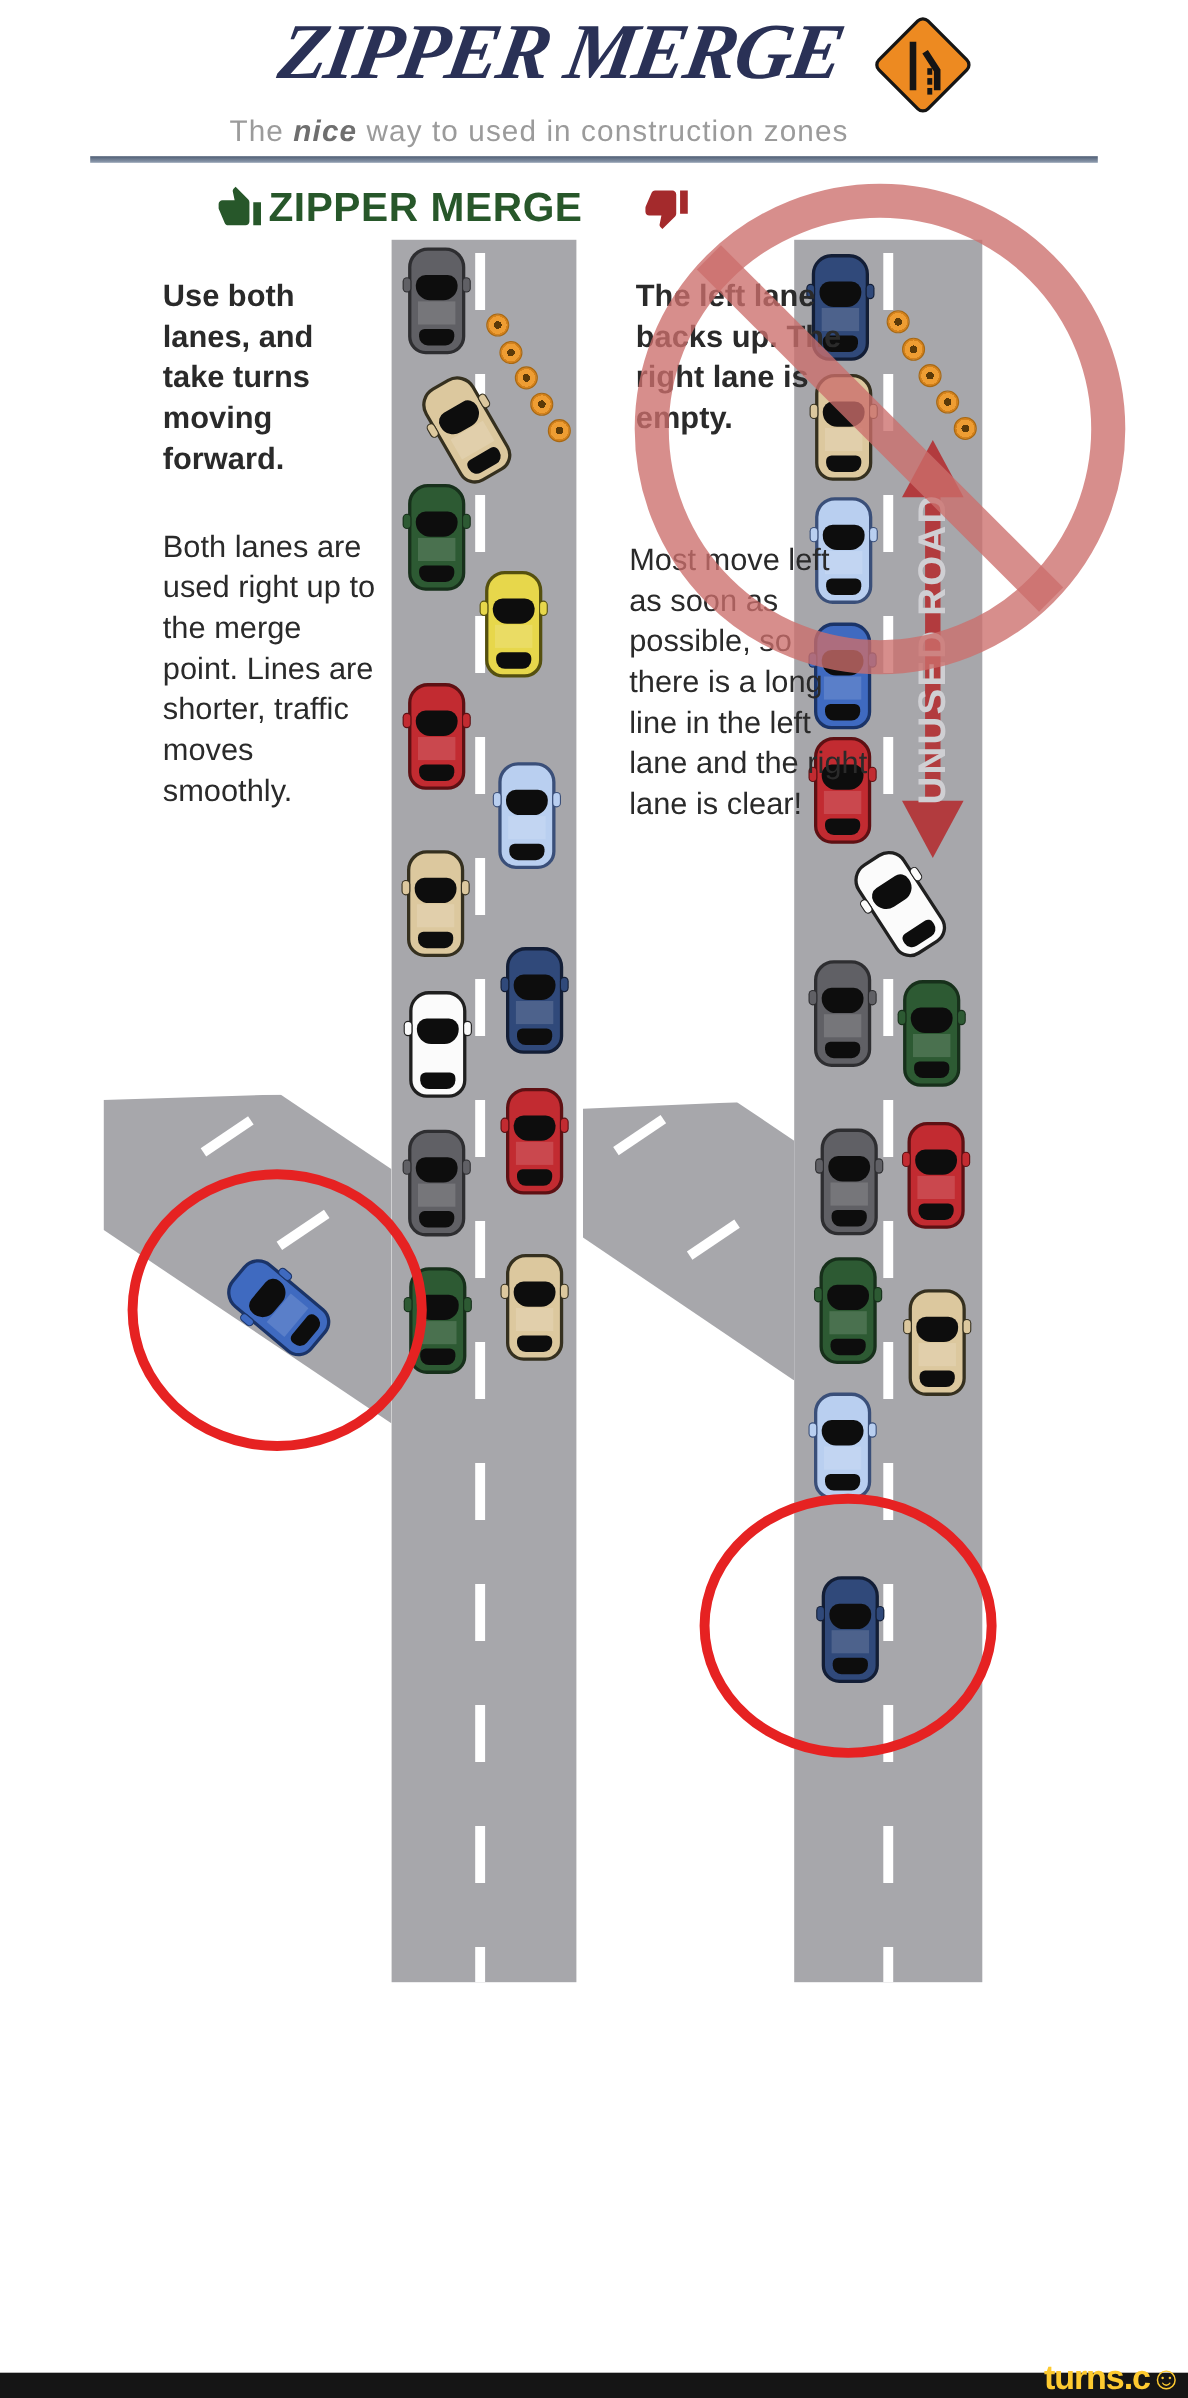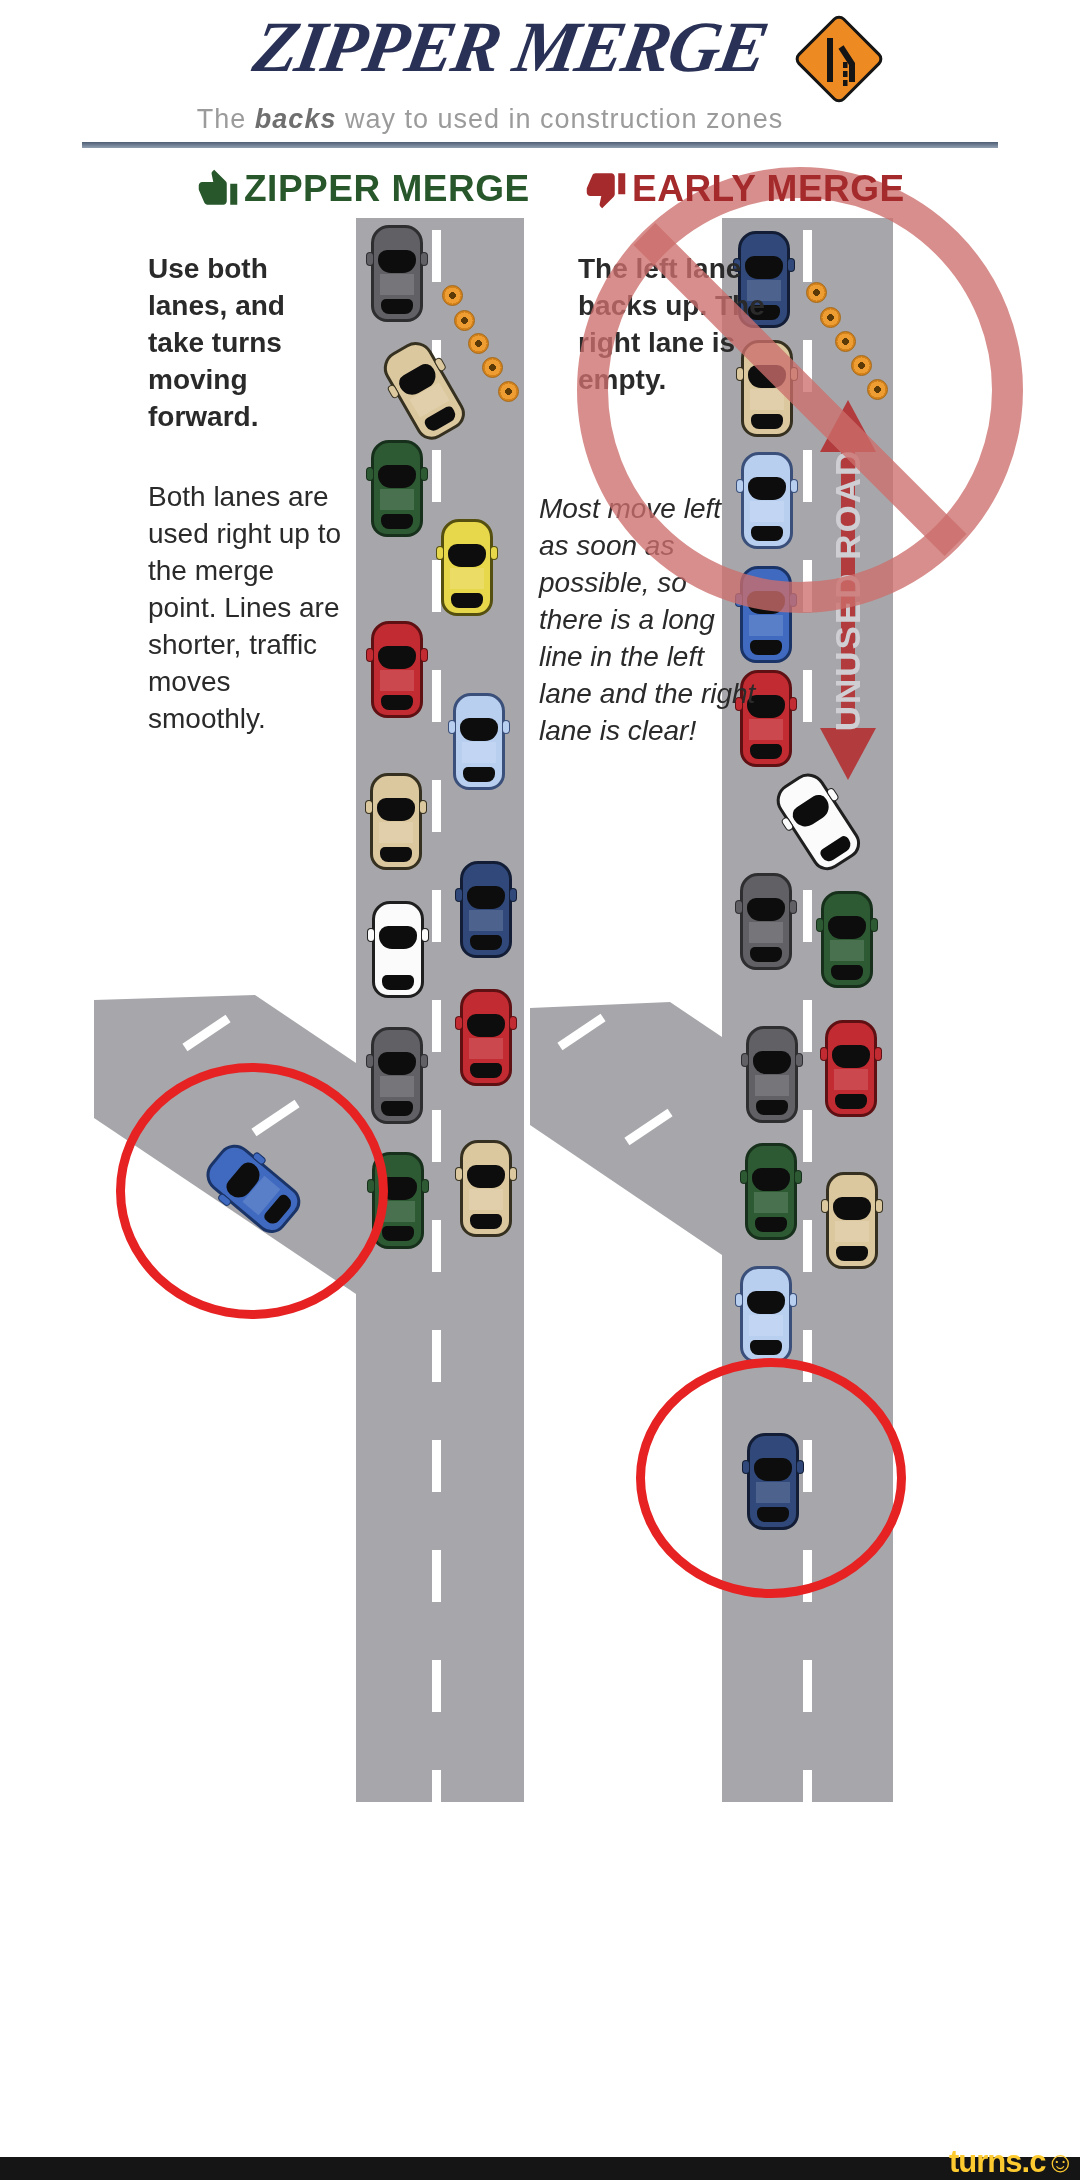--- a/index.html
+++ b/index.html
@@ -25,21 +25,21 @@
            font-weight:bold;font-size:37px;letter-spacing:.5px;z-index:9;}
   #head-left{left:197px;color:#27572a;}
   #head-right{left:585px;color:#a42a2c;}
   .colhead svg{width:42px;height:42px;}
 
   
   .tblock{position:absolute;font-size:28px;line-height:37px;color:#2a2a2a;z-index:7;}
   #l1{left:148px;top:250px;width:182px;font-weight:bold;}
   #l2{left:148px;top:478px;width:202px;}
   #r1{left:578px;top:250px;width:192px;font-weight:bold;}
-  #r2{left:539px;top:490px;width:218px;font-style:italic;}
+  #r2{left:572px;top:490px;width:218px;}
 
   
   .road{position:absolute;background:#a7a7ab;z-index:1;overflow:hidden;}
   #road-left{left:356px;top:218px;width:168px;height:1584px;}
   #road-right{left:722px;top:218px;width:171px;height:1584px;}
   .stripe{position:absolute;top:12px;bottom:0;width:9px;
           background:repeating-linear-gradient(to bottom,#fff 0 52px,transparent 52px 110px);}
   #road-left .stripe{left:76px;}
   #road-right .stripe{left:81px;}
   .ramp{position:absolute;background:#a7a7ab;z-index:1;}
@@ -84,21 +84,21 @@
   .watermark{position:absolute;right:6px;top:2144px;font-size:31px;font-weight:bold;
              color:#fdca30;z-index:10;letter-spacing:-1px;}
   .watermark .sm{font-size:29px;}
 </style>
 </head>
 <body>
 
 <div class="canvas">
 
   <div class="title">ZIPPER MERGE</div>
-  <div class="subtitle"><span>The </span><b>backs</b><span> way to used in construction zones</span></div>
+  <div class="subtitle"><span>The </span><b>nice</b><span> way to used in construction zones</span></div>
   <div class="sign">
     <div class="dia"></div>
     <svg viewBox="0 0 94 94">
       <line x1="38" y1="26" x2="38" y2="70" stroke="#151515" stroke-width="6"></line>
       <polyline points="60,70 60,52 49,35" fill="none" stroke="#151515" stroke-width="6"></polyline>
       <rect x="51" y="50" width="4.5" height="6" fill="#151515"></rect>
       <rect x="51" y="59" width="4.5" height="6" fill="#151515"></rect>
       <rect x="51" y="68" width="4.5" height="6" fill="#151515"></rect>
     </svg>
   </div>
@@ -111,21 +111,20 @@
       </g>
     </svg>
     <span>ZIPPER MERGE</span>
   </div>
   <div class="colhead" id="head-right">
     <svg viewBox="0 0 24 24">
       <g transform="scale(-1,-1) translate(-24,-24)">
         <path fill="#a42a2c" d="M1 21h4V9H1v12zM23 10c0-1.1-.9-2-2-2h-6.31l.95-4.57.03-.32c0-.41-.17-.79-.44-1.06L14.17 1 7.58 7.59C7.22 7.95 7 8.45 7 9v10c0 1.1.9 2 2 2h9c.83 0 1.54-.5 1.84-1.22l3.02-7.05c.09-.23.14-.47.14-.73v-2z"></path>
       </g>
     </svg>
-    <span>EARLY MERGE</span>
   </div>
 
   <div class="tblock" id="l1">Use both lanes, and take turns moving forward.</div>
   <div class="tblock" id="r1">The left lane backs up. The right lane is empty.</div>
   <div class="tblock" id="l2">Both lanes are used right up to the merge point. Lines are shorter, traffic moves smoothly.</div>
   <div class="tblock" id="r2">Most move left as soon as possible, so there is a long line in the left lane and the right lane is clear!</div>
 
   <div class="road" id="road-left">
     <div class="stripe"></div>
   </div>

